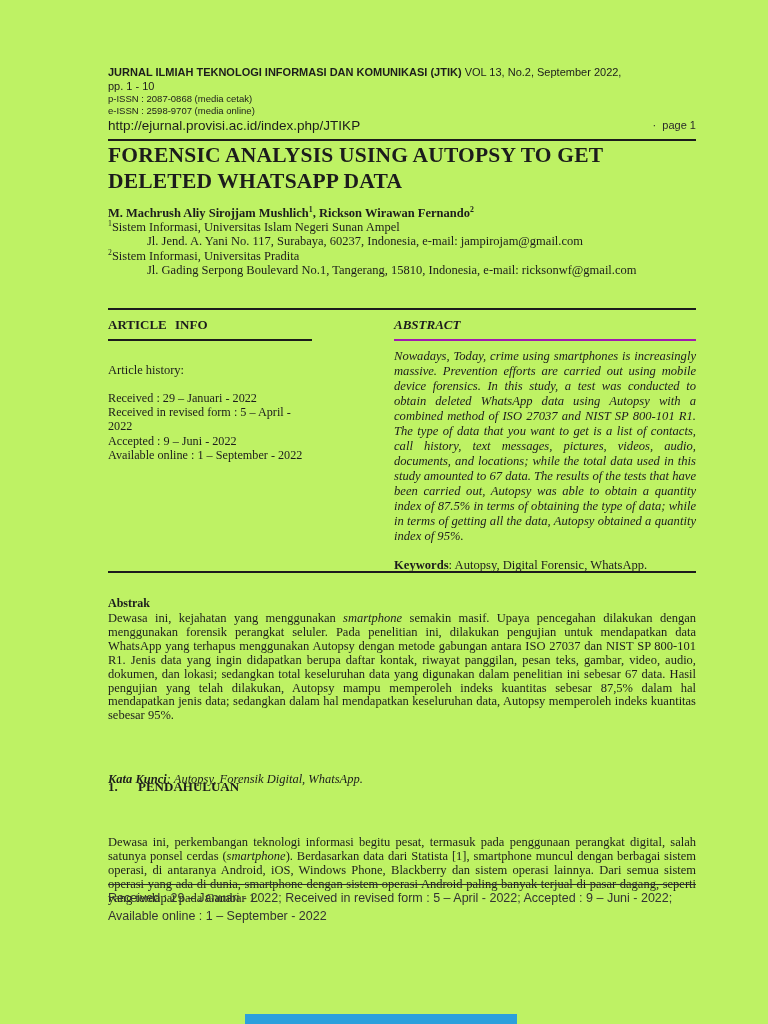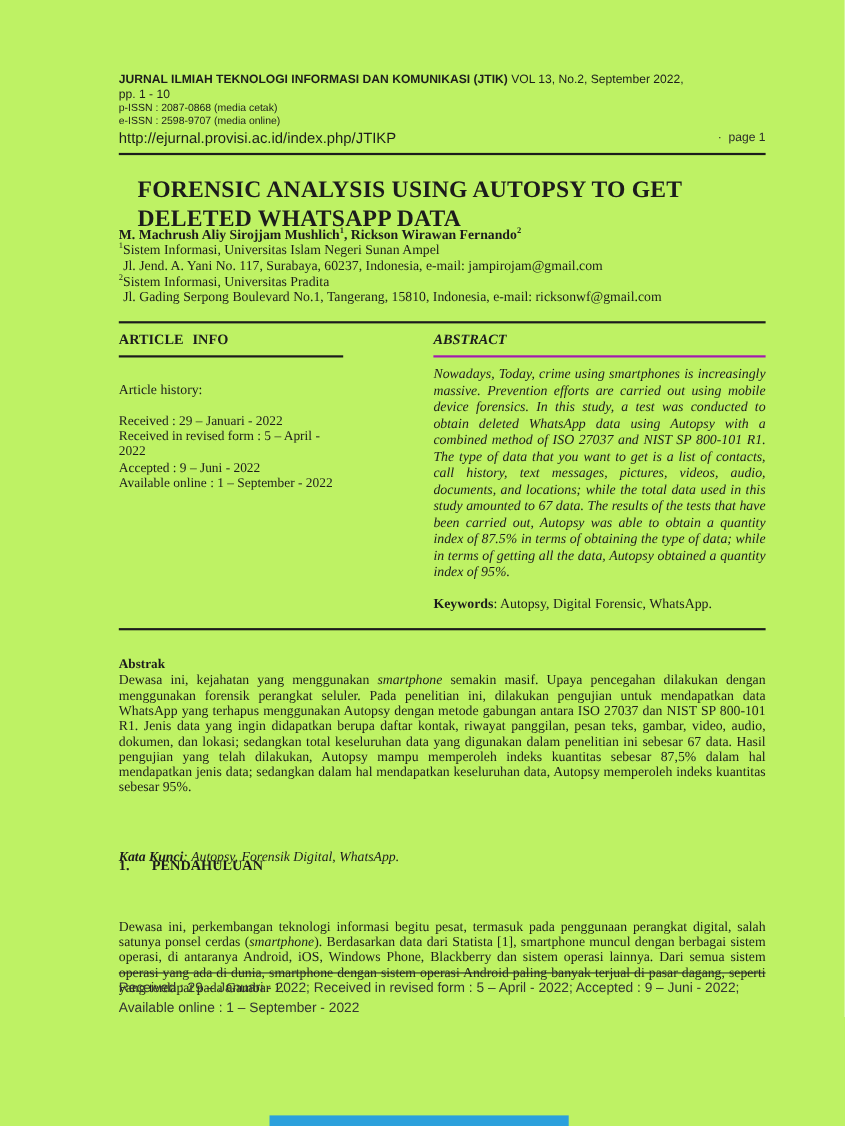--- a/index.html
+++ b/index.html
@@ -23,24 +23,24 @@
   .urlrow { display: flex; justify-content: space-between; align-items: flex-end; font-size: 13.5px; line-height: 17px; margin-top: 1px; }
   .pageind { font-size: 11px; color: #2a2a2a; }
   .rule { height: 0; border-top: 2px solid #1c1c1c; }
   .header-rule { margin-top: 5px; }
 
   
   .title { top: 142px; font-size: 21.5px; font-weight: bold; line-height: 26px; letter-spacing: 0.2px; }
   .authors { top: 206px; font-size: 12.5px; line-height: 14.2px; }
   .author-names { font-weight: bold; }
   sup { font-size: 0.62em; line-height: 0; vertical-align: super; }
-  .aff-indent { padding-left: 4px; }
+  .aff-indent { padding-left: 4px; margin-left: 35px; }
 
   
-  .info { top: 292px; }
+  .info { top: 308px; }
   .cols { display: flex; padding-top: 7px; }
   .col-left { width: 204px; margin-right: 82px; }
   .col-right { width: 302px; }
   .info-heading { margin: 0; font-size: 13px; font-weight: bold; word-spacing: 5px; border-bottom: 2px solid #1c1c1c; padding-bottom: 6px; }
   .abstract-heading { margin: 0; font-size: 13px; font-weight: bold; font-style: italic; border-bottom: 2px solid #a21caf; padding-bottom: 6px; }
   .history-label { margin-top: 22px; font-size: 12.5px; }
   .history-lines { margin-top: 13px; font-size: 12.2px; line-height: 14.2px; }
   .abstract-body { margin-top: 8px; font-size: 12.6px; line-height: 15px; font-style: italic; text-align: justify; }
   .keywords { margin-top: 14px; font-size: 12.6px; }
 
@@ -74,21 +74,21 @@
     <div class="jline">pp. 1 - 10</div>
     <div class="issn">p-ISSN : 2087-0868 (media cetak)</div>
     <div class="issn">e-ISSN : 2598-9707 (media online)</div>
     <div class="urlrow">
       <span>http://ejurnal.provisi.ac.id/index.php/JTIKP</span>
       <span class="pageind"><span>·</span>&nbsp;&nbsp;<span>page 1</span></span>
     </div>
     <div class="rule header-rule"></div>
   </div>
 
-  <h1 class="abs title" style="margin:17px">
+  <h1 class="abs title" style="margin:0">
     <div>FORENSIC ANALYSIS USING AUTOPSY TO GET</div>
     <div>DELETED WHATSAPP DATA</div>
   </h1>
 
   <div class="abs authors">
     <div class="author-names"><span>M. Machrush Aliy Sirojjam Mushlich</span><sup>1</sup><span>, Rickson Wirawan Fernando</span><sup>2</sup></div>
     <div><sup>1</sup><span>Sistem Informasi, Universitas Islam Negeri Sunan Ampel</span></div>
     <div class="aff-indent">Jl. Jend. A. Yani No. 117, Surabaya, 60237, Indonesia, e-mail: jampirojam@gmail.com</div>
     <div><sup>2</sup><span>Sistem Informasi, Universitas Pradita</span></div>
     <div class="aff-indent">Jl. Gading Serpong Boulevard No.1, Tangerang, 15810, Indonesia, e-mail: ricksonwf@gmail.com</div>

